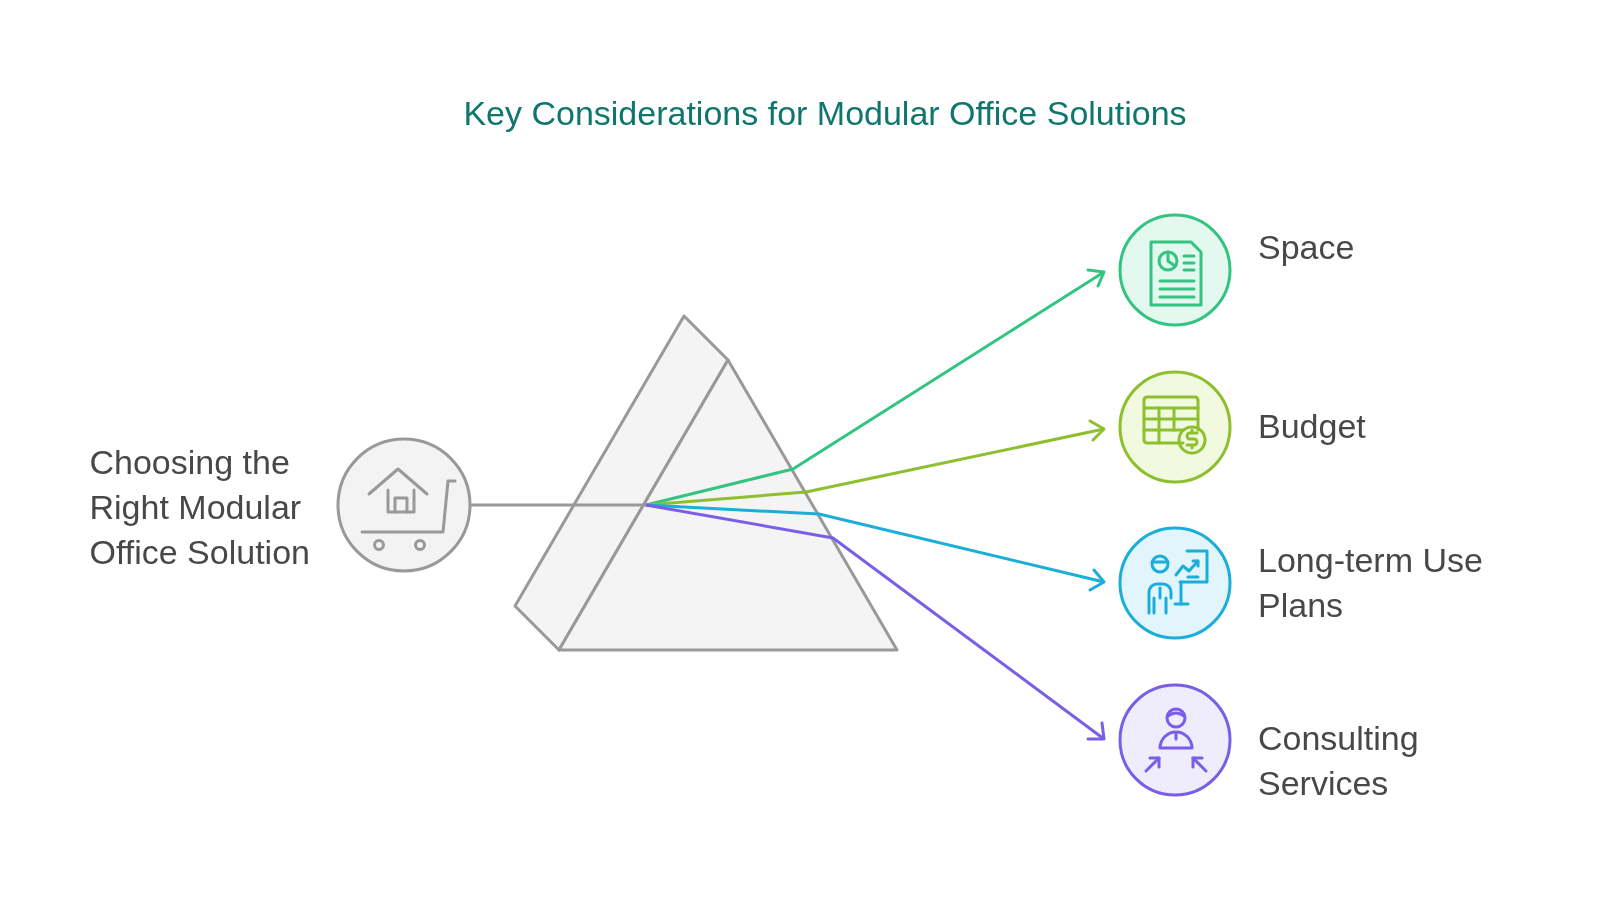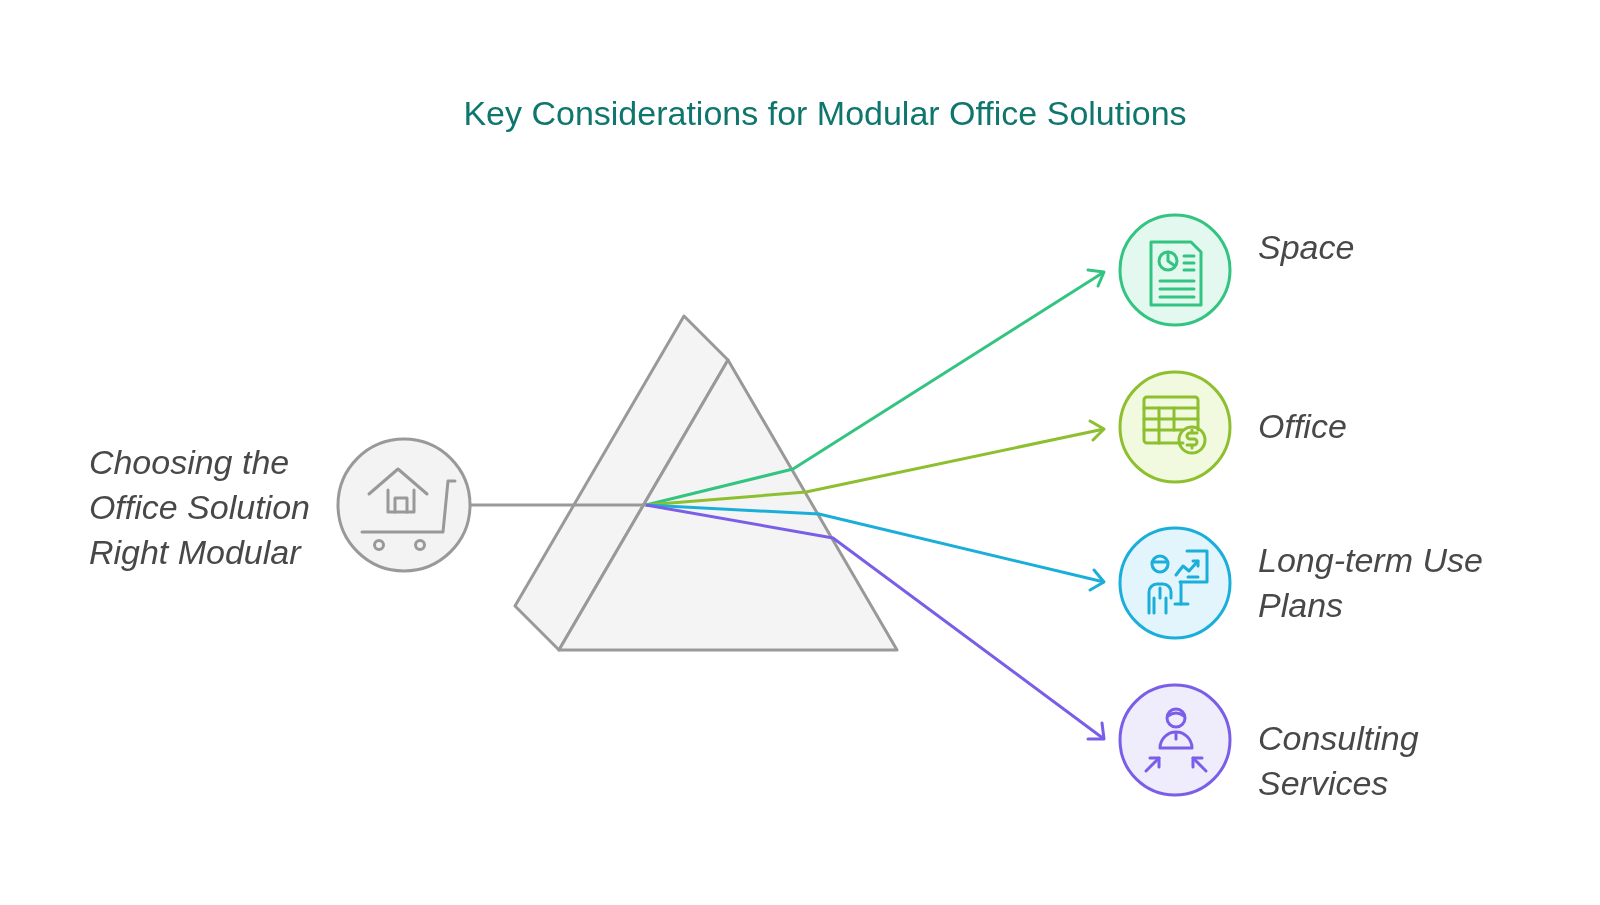--- a/index.html
+++ b/index.html
@@ -4,21 +4,21 @@
   <style>
     html, body { margin: 0; padding: 0; background: #ffffff; }
     body { width: 1600px; height: 905px; position: relative; overflow: hidden;
            font-family: "Liberation Sans", "DejaVu Sans", sans-serif; color: #444444; }
     .title { position: absolute; left: 16px; width: 1570px; top: 94px; text-align: center;
              font-size: 34px; color: #0f766e; letter-spacing: 0px; margin-left: 24px; }
     svg.canvas { position: absolute; left: 0; top: 0; }
     .src-label { position: absolute; right: 1290px; top: 440px; text-align: left;
                  font-size: 34px; line-height: 45px; color: #484848; }
     .out-label { position: absolute; left: 1258px; font-size: 34px; line-height: 45px; color: #484848; }
-    .line { display: block; white-space: nowrap; font-style: italic; }
+    .line { display: block; white-space: nowrap; }
   </style>
 </head>
 <body>
 
 <div class="title">Key Considerations for Modular Office Solutions</div>
 
 <svg class="canvas" width="1600" height="905" viewBox="0 0 1600 905">
 
   <polygon points="684,316 728,360 559,650 515,606" fill="#f4f4f4" stroke="#999999" stroke-width="3" stroke-linejoin="round"></polygon>
 
@@ -105,30 +105,30 @@
       <polyline points="1146,771 1159,758"></polyline>
       <polyline points="1150,758 1159,758 1159,767"></polyline>
       <polyline points="1206,771 1193,758"></polyline>
       <polyline points="1202,758 1193,758 1193,767"></polyline>
     </g>
   </g>
 </svg>
 
 <div class="src-label">
   <span class="line">Choosing the</span>
+  <span class="line">Right Modular</span>
   <span class="line">Office Solution</span>
-  <span class="line">Right Modular</span>
 </div>
 
 <div class="out-label" style="top:225px">
   <span class="line">Space</span>
 </div>
 
 <div class="out-label" style="top:404px">
-  <span class="line">Office</span>
+  <span class="line">Budget</span>
 </div>
 
 <div class="out-label" style="top:538px">
   <span class="line">Long-term Use</span>
   <span class="line">Plans</span>
 </div>
 
 <div class="out-label" style="top:716px">
   <span class="line">Consulting</span>
   <span class="line">Services</span>

